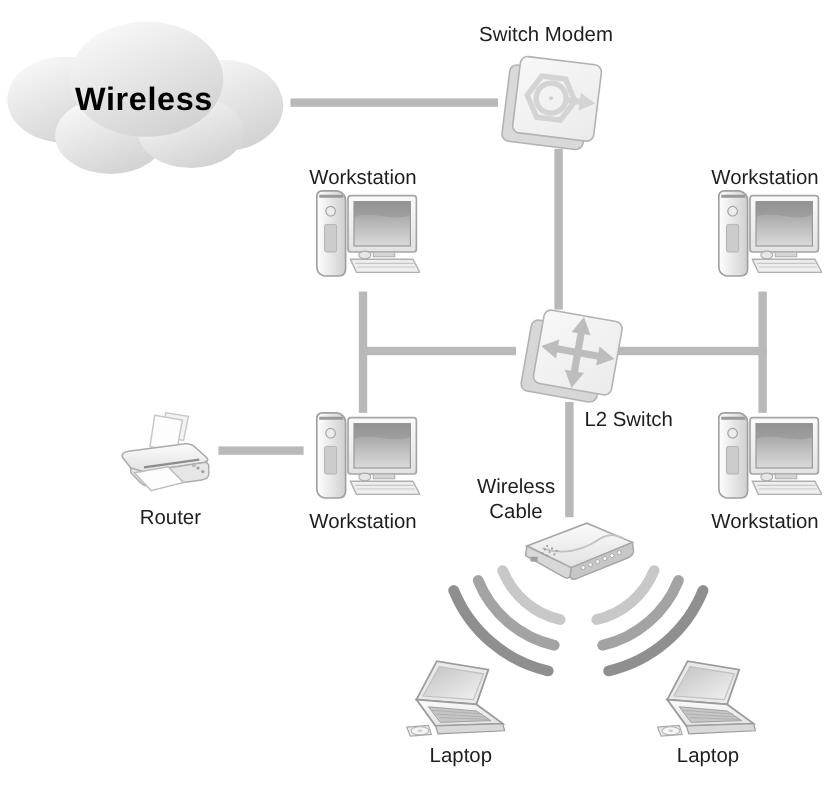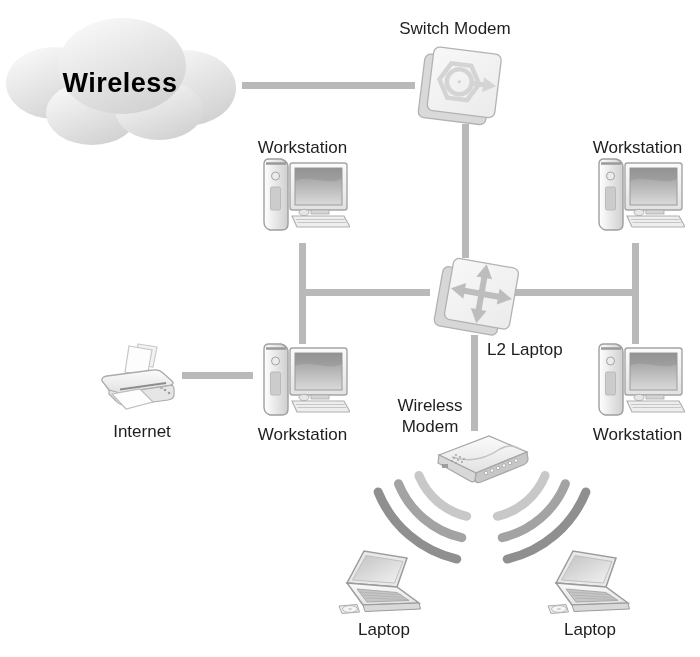--- a/index.html
+++ b/index.html
@@ -117,21 +117,21 @@
       <rect x="14" y="22" width="64" height="60" rx="6" fill="#d7d7d7" stroke="#b2b2b2" stroke-width="1.3"></rect>
       <rect x="23" y="12" width="66" height="62" rx="6" fill="url(#g-face)" stroke="#b2b2b2" stroke-width="1.3"></rect>
       <path d="M37 43 L75 43" stroke="#bdbdbd" stroke-width="6"></path>
       <path d="M56 25 L56 61" stroke="#bdbdbd" stroke-width="6"></path>
       <path d="M39 35 L39 51 L25 43 Z" fill="#bdbdbd"></path>
       <path d="M73 35 L73 51 L87 43 Z" fill="#bdbdbd"></path>
       <path d="M48 27 L64 27 L56 13 Z" fill="#bdbdbd"></path>
       <path d="M48 59 L64 59 L56 73 Z" fill="#bdbdbd"></path>
     </g>
   </svg>
-  <div class="label left" style="left:487px;top:339px;">L2 Laptop</div>
+  <div class="label left" style="left:487px;top:339px;">L2 Switch</div>
 
   <div class="label" style="left:250px;top:137px;width:105px;">Workstation</div>
   <svg class="icon" style="left:255px;top:155px;" width="95" height="84">
       <use href="#sym-workstation"></use>
     </svg>
 
   <div class="label" style="left:585px;top:137px;width:105px;">Workstation</div>
   <svg class="icon" style="left:590px;top:155px;" width="95" height="84">
       <use href="#sym-workstation"></use>
     </svg>
@@ -150,23 +150,23 @@
     <path d="M40 1 L59 4 L55 24 L37 21 Z" fill="#f3f3f3" stroke="#cacaca" stroke-width="1.2"></path>
     <path d="M31 3 L54 7 L49 34 L27 29 Z" fill="#fdfdfd" stroke="#c6c6c6" stroke-width="1.2"></path>
     <path d="M4 38 Q3 34 9 33 L55 27 Q61 26 65 30 L74 38 Q77 41 72 42.5 L22 50 Q15 51 11 47 Z" fill="url(#g-lite2)" stroke="#ababab" stroke-width="1.3"></path>
     <path d="M22 46.5 L68 40" stroke="#8d8d8d" stroke-width="2" fill="none"></path>
     <path d="M11 47 L22 50 L72 42.5 Q76 42 76 46 L76 52 Q76 56 70 57 L30 62.5 Q22 63 18 58 L11 51 Z" fill="#e6e6e6" stroke="#ababab" stroke-width="1.2"></path>
     <path d="M14 51 L42 46 L55 59 L28 66 Z" fill="#fdfdfd" stroke="#bdbdbd" stroke-width="1.2"></path>
     <circle cx="67" cy="47" r="1.3" fill="#9f9f9f"></circle>
     <circle cx="71" cy="50" r="1.3" fill="#9f9f9f"></circle>
     <rect x="62" y="44" width="3" height="2" fill="#b5b5b5"></rect>
   </svg>
-  <div class="label" style="left:94px;top:421px;width:96px;">Internet</div>
-
-  <div class="label wrap" style="left:382px;top:395px;width:96px;">Wireless Modem</div>
+  <div class="label" style="left:94px;top:421px;width:96px;">Router</div>
+
+  <div class="label wrap" style="left:382px;top:395px;width:96px;">Wireless Cable</div>
   <svg class="icon" style="left:432px;top:431px;" width="102" height="58" viewBox="0 0 102 58">
     <path d="M7 24 L57 5 L95 21 L44 42 Z" fill="url(#g-lite2)" stroke="#a6a6a6" stroke-width="1.3"></path>
     <path d="M20 26 Q45 34 68 18 Q78 12 88 18" fill="none" stroke="#c2c2c2" stroke-width="1.5"></path>
     <path d="M44 42 L95 21 L96 28 Q96 32 91 34 L49 51 Q44 53 43 49 Z" fill="#c7c7c7" stroke="#a6a6a6" stroke-width="1.2"></path>
     <path d="M7 24 L44 42 L43 49 Q42 52 38 50 L6 32 Z" fill="#d8d8d8" stroke="#a6a6a6" stroke-width="1.2"></path>
     <g fill="#9e9e9e">
       <circle cx="24" cy="24" r="0.9"></circle>
         <circle cx="28" cy="26" r="0.9"></circle>
         <circle cx="32" cy="28" r="0.9"></circle>
       <circle cx="22" cy="27" r="0.9"></circle>

